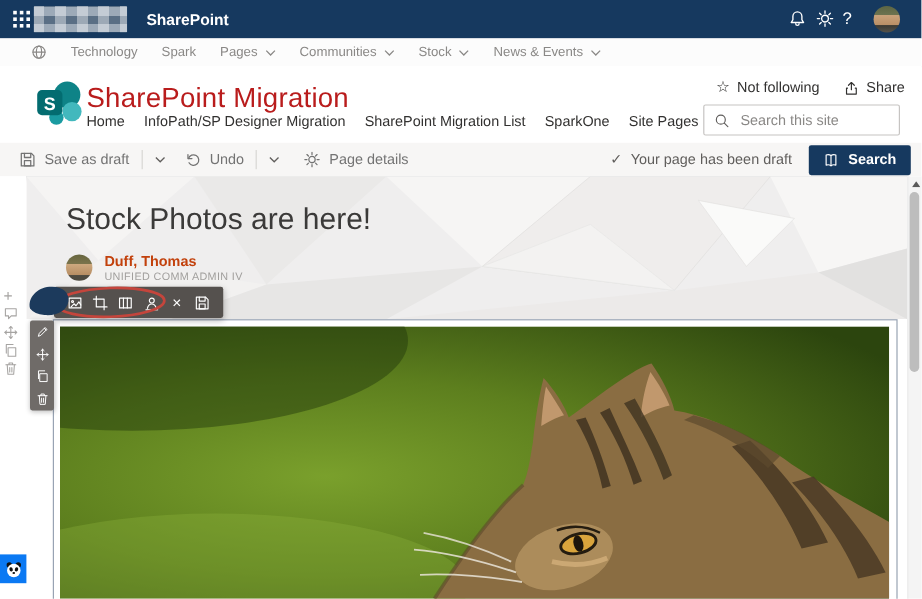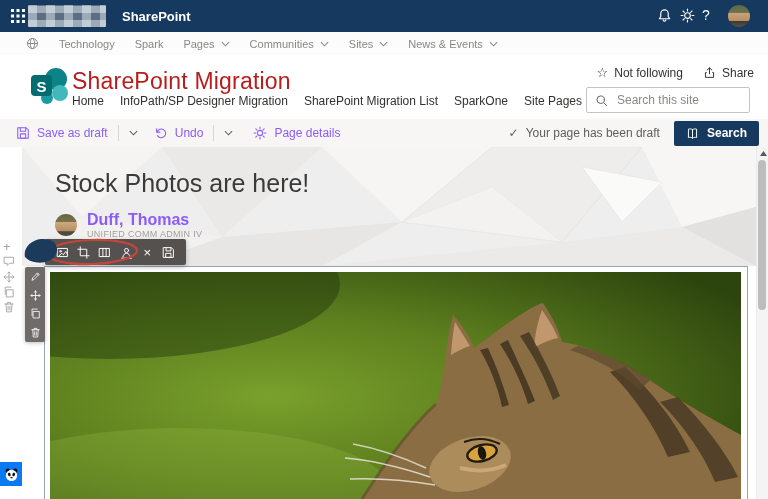--- a/index.html
+++ b/index.html
@@ -30,28 +30,28 @@
   .site-title{font-size:23px;color:#b91c1c;letter-spacing:.2px;}
   .snav-item{font-size:12px;color:#323130;}
   .hub-act{font-size:12px;color:#323130;display:flex;align-items:center;gap:6px;}
   .search{border:1px solid #c6c4c2;border-radius:2px;background:#fff;display:flex;align-items:center;padding:0 8px;gap:7px;}
   .search input{border:0;outline:0;font-size:12px;width:120px;color:#323130;background:transparent;
       font-family:"Liberation Sans","DejaVu Sans",sans-serif;}
   .search input::placeholder{color:#8a8886;}
 
   
   .cmdbar{left:0;top:119px;width:768px;height:28px;background:#f7f6f5;}
-  .cmd{display:flex;align-items:center;gap:7px;font-size:12px;color:#8b5cf6;cursor:default;}
+  .cmd{display:flex;align-items:center;gap:7px;font-size:12px;color:#737373;cursor:default;}
   .vline{width:1px;height:16px;background:#d8d6d4;}
   .pub{background:#16395f;color:#fff;font-size:12px;font-weight:bold;border:0;border-radius:2px;
        display:flex;align-items:center;gap:8px;padding:0 12px;height:25px;cursor:pointer;}
 
   
   .hero-title{font-size:25px;color:#3b3a39;text-align:right;}
-  .byline-name{font-size:16px;font-weight:bold;color:#8b5cf6;}
+  .byline-name{font-size:12px;font-weight:bold;color:#c2410c;}
   .byline-role{font-size:9px;color:#a19f9d;letter-spacing:.3px;}
   .author-avatar{border-radius:50%;
       background:linear-gradient(180deg,#66653f 0%,#7b744c 36%,#cda87e 38%,#b68d63 78%,#4e4a40 80%);}
 
   .gutter-ic{color:#a6a4a2;cursor:pointer;}
   .dtoolbar{background:#55514e;border-radius:2px;box-shadow:0 2px 5px rgba(0,0,0,.25);
       display:flex;align-items:center;justify-content:space-between;padding:0 7px;color:#fff;}
   .dtb{width:22px;height:22px;display:flex;align-items:center;justify-content:center;color:#fff;cursor:pointer;}
   .stoolbar{background:#6f6b68;border-radius:2px;box-shadow:0 1px 4px rgba(0,0,0,.25);
       display:flex;flex-direction:column;align-items:center;justify-content:space-around;color:#fff;}
@@ -123,21 +123,21 @@
             <path d="M1 1l4 4 4-4"></path>
           </svg>
         </span>
       <span class="pnav-item">
           <span>Communities</span>
           <svg class="chev" viewBox="0 0 10 6">
             <path d="M1 1l4 4 4-4"></path>
           </svg>
         </span>
       <span class="pnav-item">
-          <span>Sites</span>
+          <span>Stock</span>
           <svg class="chev" viewBox="0 0 10 6">
             <path d="M1 1l4 4 4-4"></path>
           </svg>
         </span>
       <span class="pnav-item">
           <span>News &amp; Events</span>
           <svg class="chev" viewBox="0 0 10 6">
             <path d="M1 1l4 4 4-4"></path>
           </svg>
         </span>

